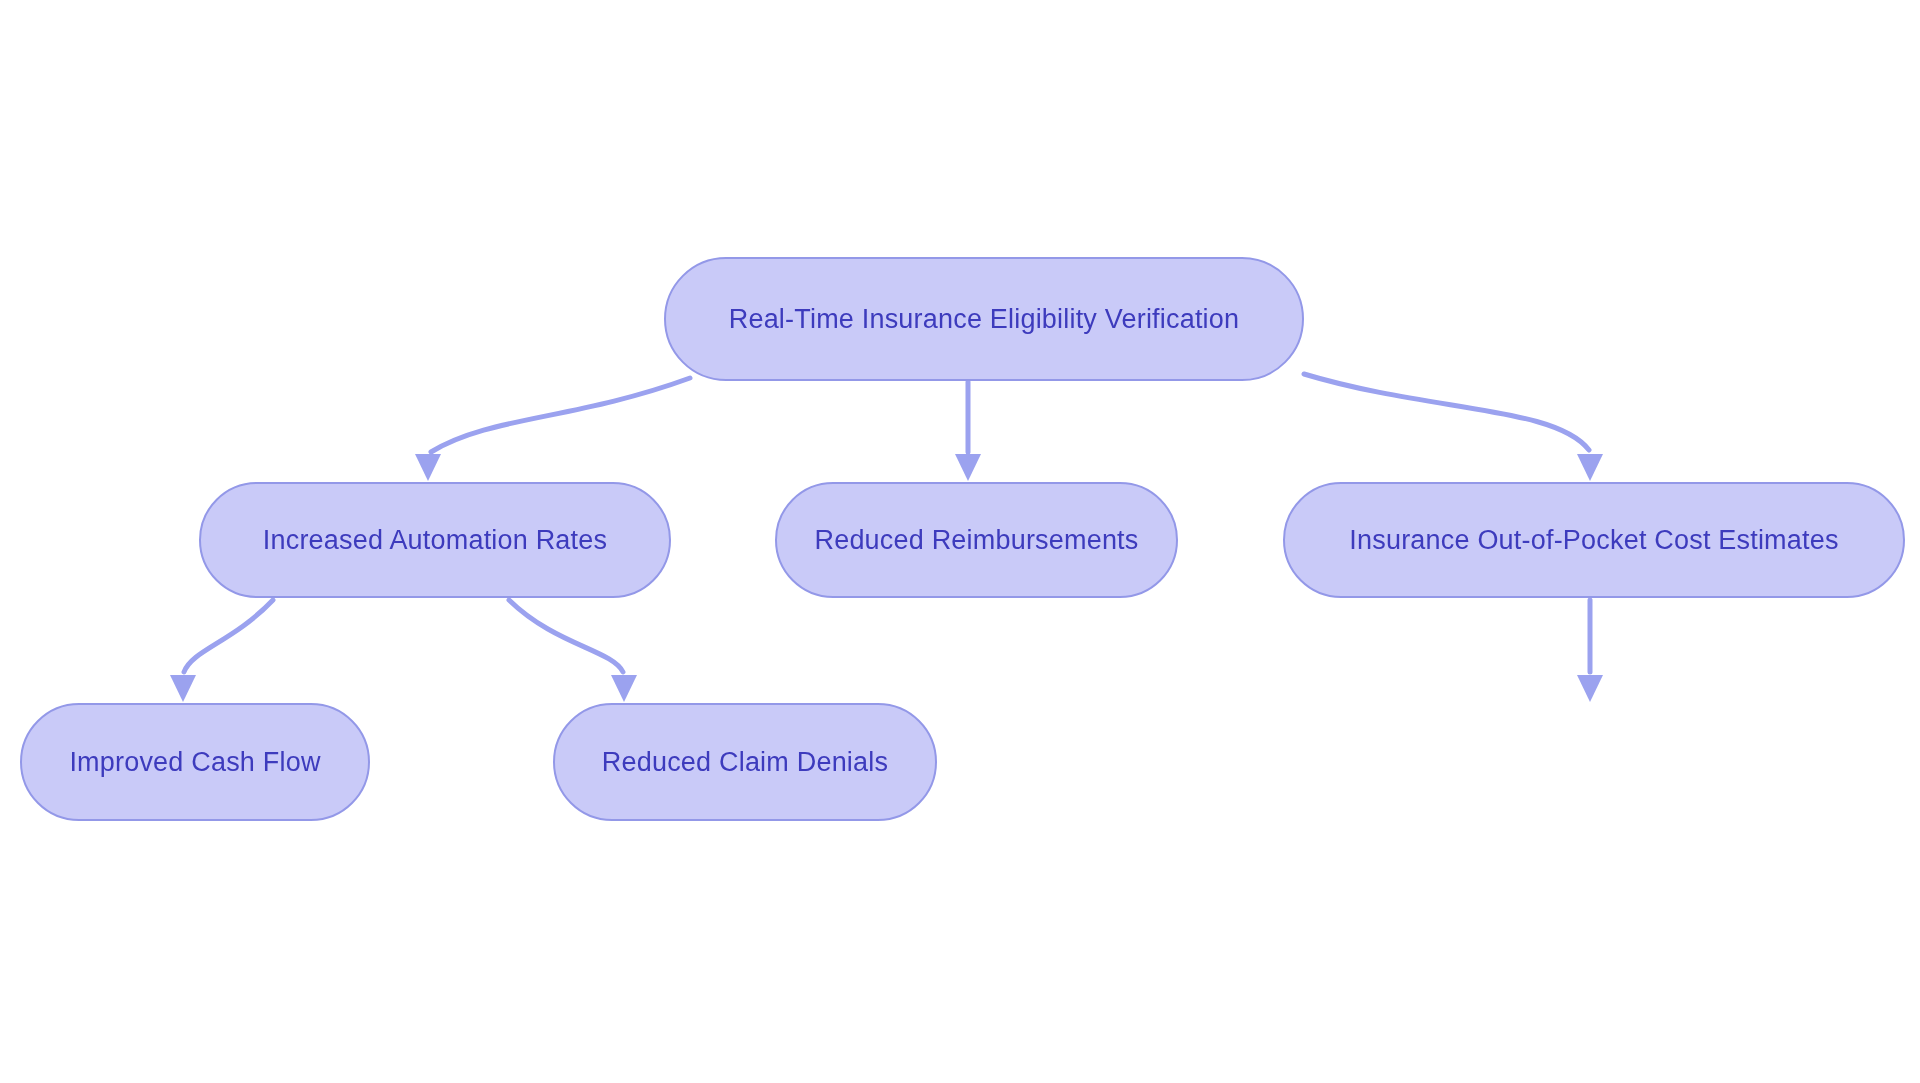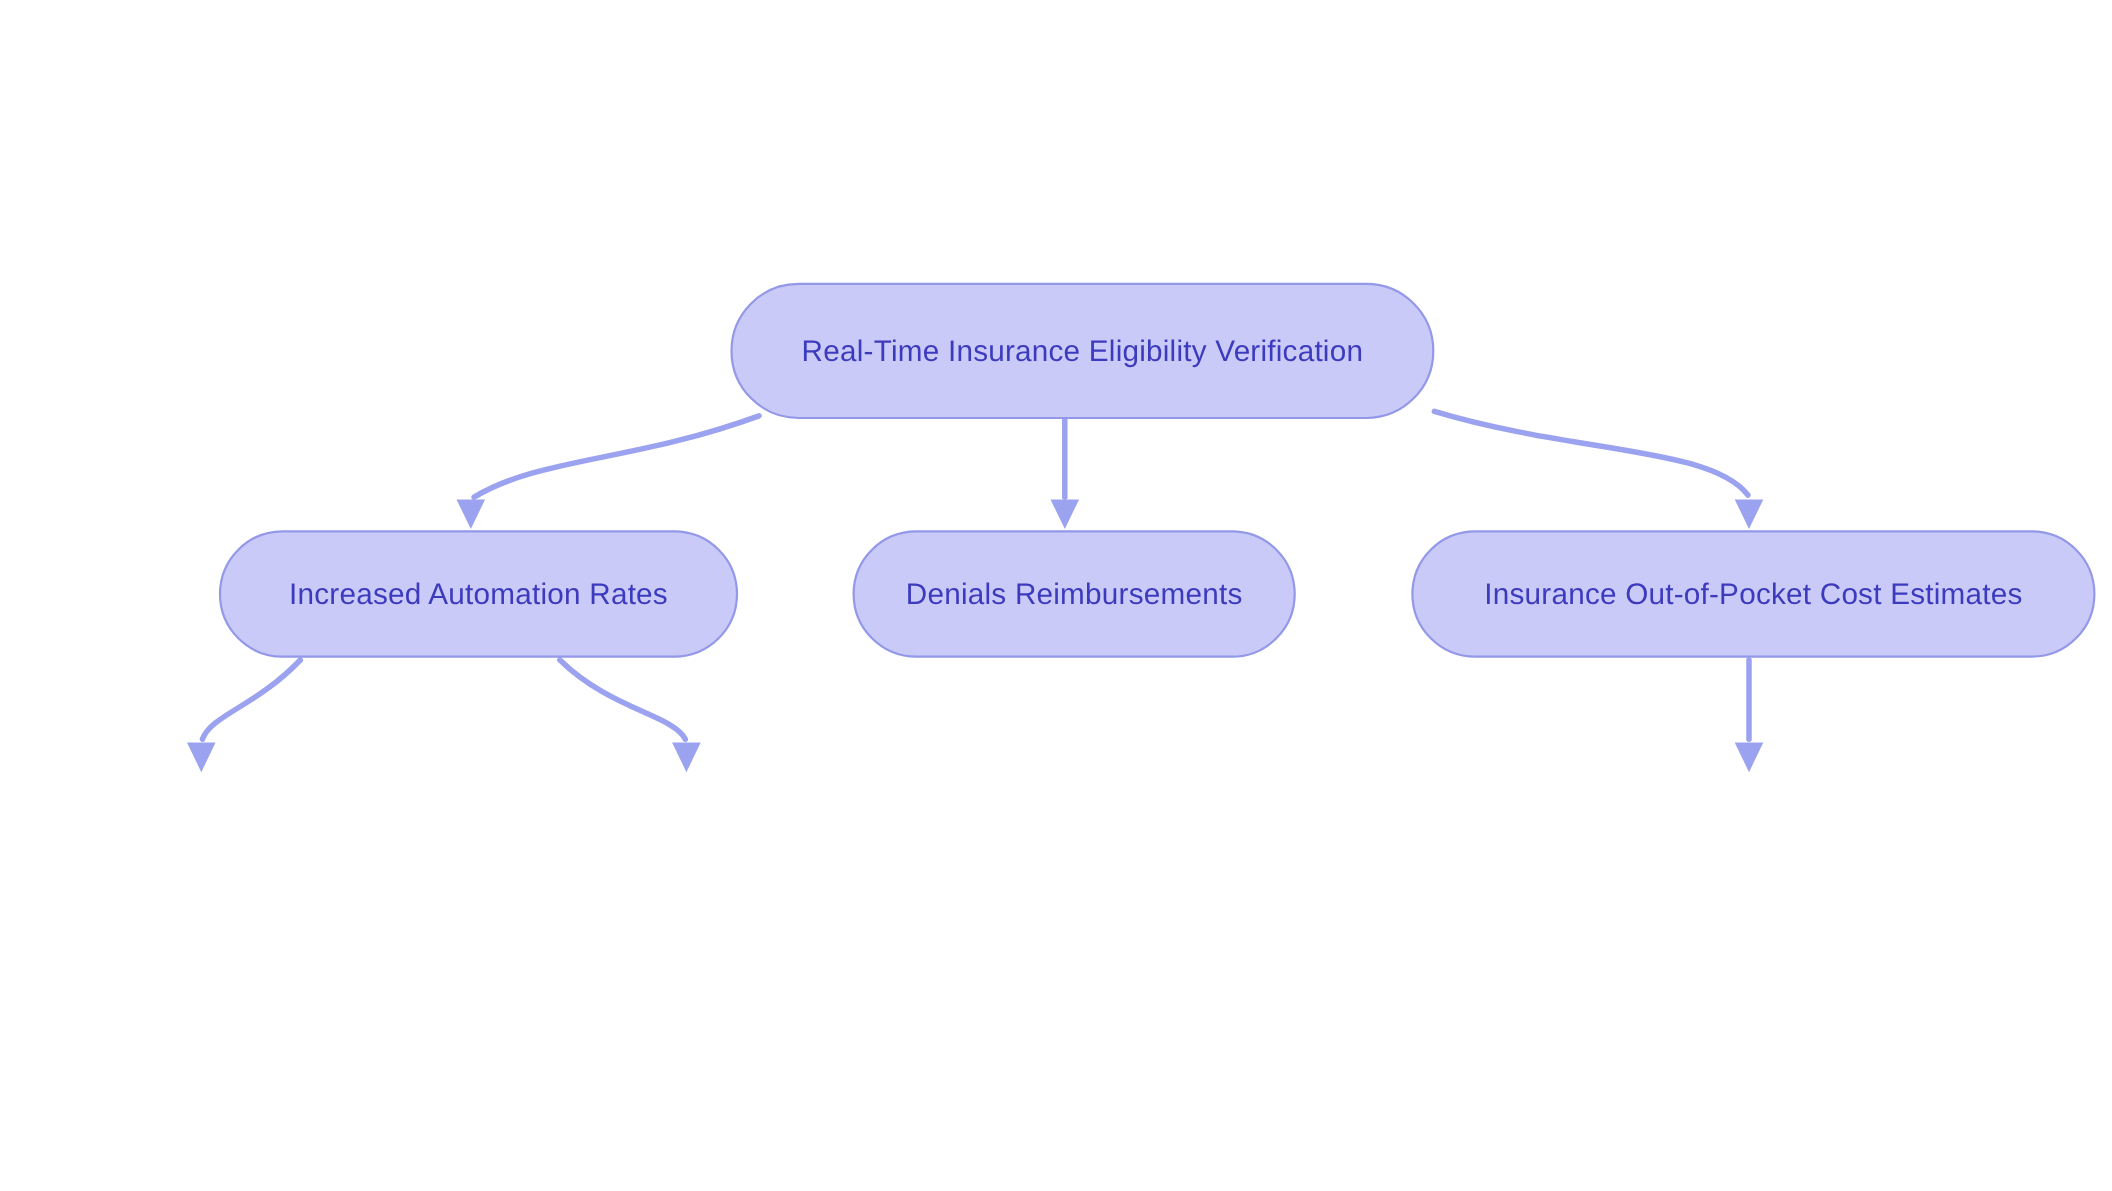--- a/index.html
+++ b/index.html
@@ -76,16 +76,18 @@
 
     <path d="M 509 600 C 555 645, 612 650, 623 672"></path>
     <polygon points="611,675 637,675 624,702"></polygon>
 
     <path d="M 1590 600 L 1590 672"></path>
     <polygon points="1577,675 1603,675 1590,702"></polygon>
   </svg>
 
   <div class="node node-root">Real-Time Insurance Eligibility Verification</div>
   <div class="node node-automation">Increased Automation Rates</div>
-  <div class="node node-reimbursements">Denials Reimbursements</div>
+  <div class="node node-reimbursements">Reduced Reimbursements</div>
   <div class="node node-estimates">Insurance Out-of-Pocket Cost Estimates</div>
+  <div class="node node-cashflow">Improved Cash Flow</div>
+  <div class="node node-denials">Reduced Claim Denials</div>
 
 </div>
 
 </body></html>

